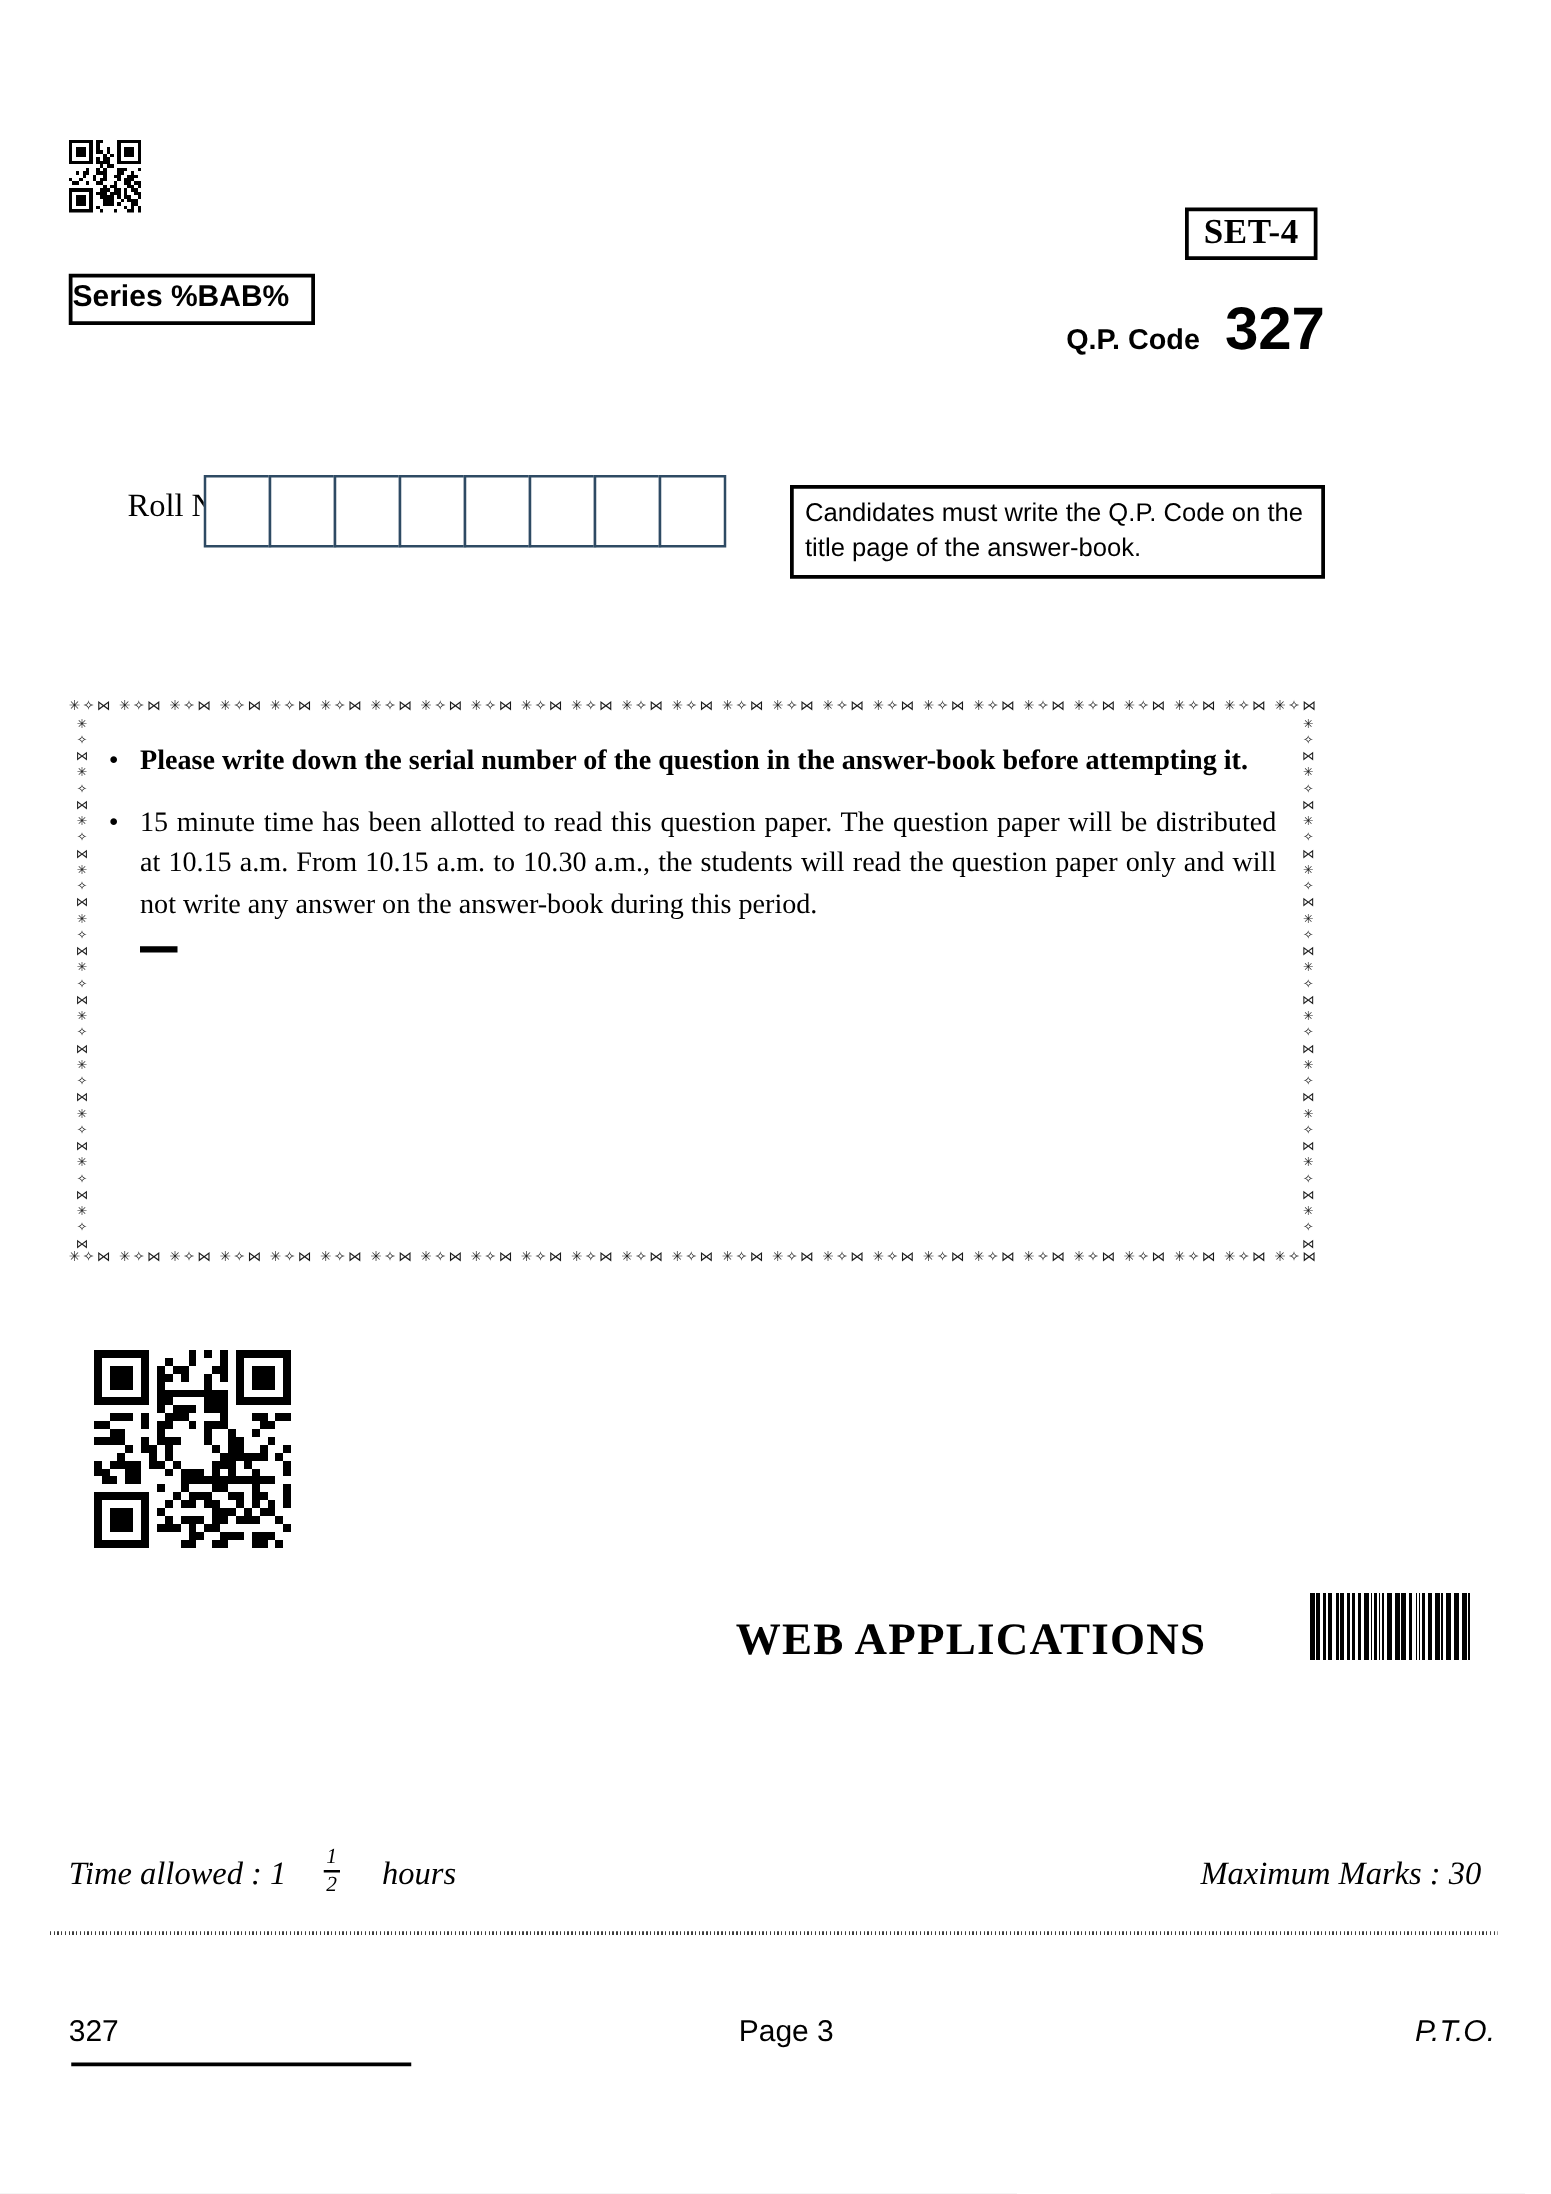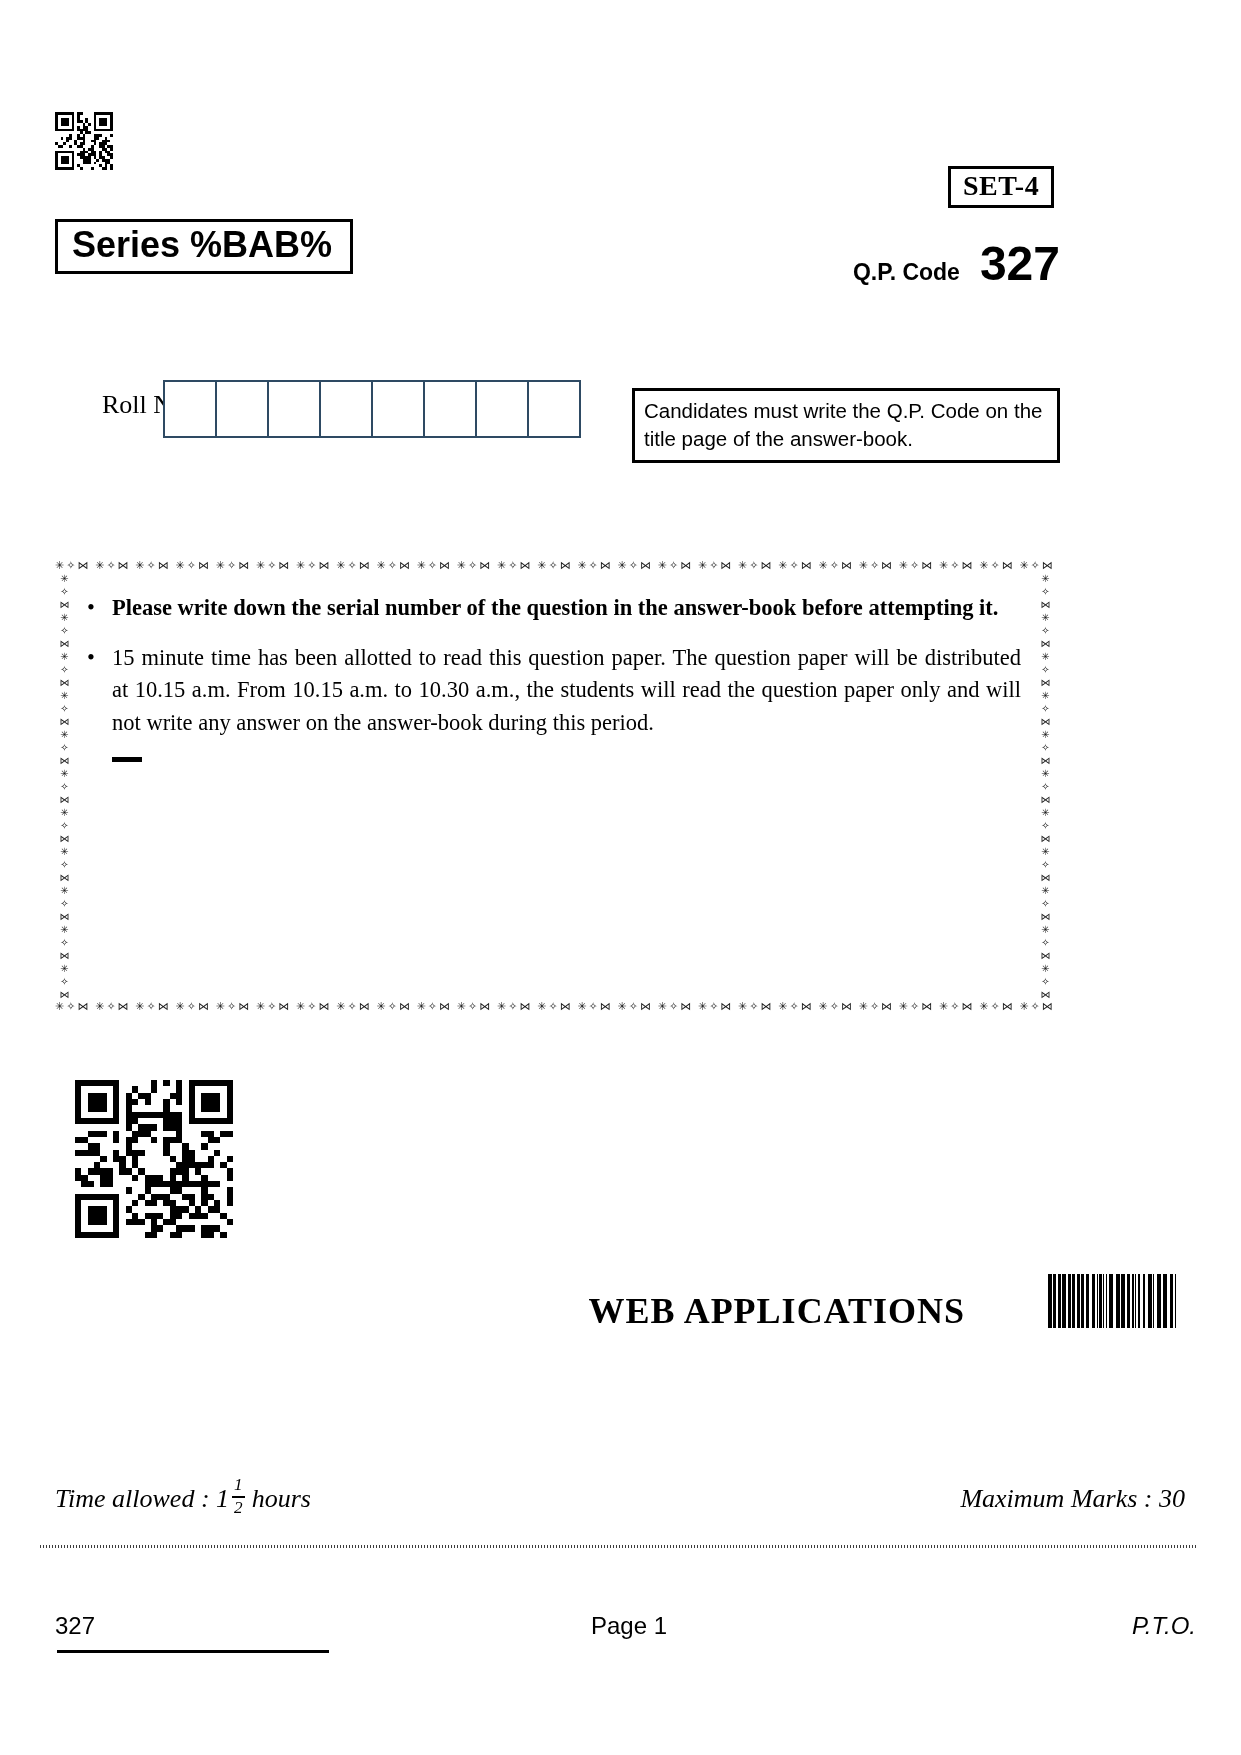--- a/index.html
+++ b/index.html
@@ -3,22 +3,22 @@
 <meta charset="utf-8">
 <style>
   html,body{margin:0;padding:0;background:#e8e8e8;}
   .page{position:relative;width:1241px;height:1755px;background:#ffffff;margin:0 auto;
         font-family:"Liberation Serif", serif;color:#000;overflow:hidden;}
 
   
   .qr-small{position:absolute;left:55px;top:112px;width:58px;height:58px;}
   .set-box{position:absolute;top:166px;left:948px;border:3px solid #000;padding:1px 12px 3px 12px;
            font-family:"Liberation Serif",serif;font-weight:700;font-size:28px;letter-spacing:.5px;}
-  .series-box{position:absolute;top:219px;left:55px;border:3px solid #000;padding:2px 18px 5px 14px;
-              font-family:"Liberation Sans",sans-serif;font-weight:700;font-size:36px;}
+  .series-box{position:absolute;top:219px;left:55px;border:3px solid #000;padding:2px 18px 5px 0;
+              font-family:"Liberation Sans",sans-serif;font-weight:700;font-size:24px;}
   .qp-row{position:absolute;top:240px;left:640px;width:420px;display:flex;align-items:baseline;
           justify-content:flex-end;gap:20px;font-family:"Liberation Sans",sans-serif;}
   .qp-label{font-weight:700;font-size:23px;}
   .qp-value{font-weight:700;font-size:48px;line-height:1;}
 
   
   .roll-label{position:absolute;left:55px;top:390px;font-size:26px;margin-left:47px;}
   .roll-boxes{position:absolute;left:163px;top:380px;display:flex;}
   .roll-cell{width:50px;height:54px;border:2px solid #2e4a63;margin-left:-2px;background:#fff;}
   .roll-cell:first-child{margin-left:0;}
@@ -44,21 +44,21 @@
 
   
   .qr-large{position:absolute;left:75px;top:1078px;width:158px;height:162px;}
   .main-title{position:absolute;left:165px;top:1290px;width:800px;text-align:right;
               font-weight:700;font-size:36px;letter-spacing:1px;}
   .barcode{position:absolute;left:1048px;top:1274px;width:128px;height:54px;}
 
   
   .meta-row{position:absolute;left:55px;top:1478px;width:1130px;display:flex;justify-content:space-between;
             align-items:center;font-style:italic;font-size:26px;}
-  .time-allowed{display:flex;align-items:center;}
+  .time-allowed{display:flex;align-items:center;gap:27px;}
   .frac{display:inline-flex;flex-direction:column;align-items:center;font-size:0.66em;line-height:1.08;
         margin:0 7px 0 3px;transform:translateY(-2px);}
   .frac-num{border-bottom:2px solid #000;padding:0 2px 1px 2px;}
   .frac-den{padding-top:1px;}
 
   .micro-line{position:absolute;left:40px;top:1545px;width:1158px;height:3px;
               background:repeating-linear-gradient(90deg,#3c3c3c 0 1px,transparent 1px 3px);}
 
   
   .footer-code{position:absolute;left:55px;top:1612px;font-family:"Liberation Sans",sans-serif;font-size:24px;}
@@ -508,16 +508,16 @@
       </span>
       <span>hours</span>
     </div>
     <div>Maximum Marks : 30</div>
   </div>
 
   <div class="micro-line"></div>
 
   <div class="footer-code">327</div>
   <div class="footer-underline"></div>
-  <div class="footer-page">Page 1</div>
+  <div class="footer-page">Page 3</div>
   <div class="footer-pto">P.T.O.</div>
 
 </div>
 
 </body></html>

